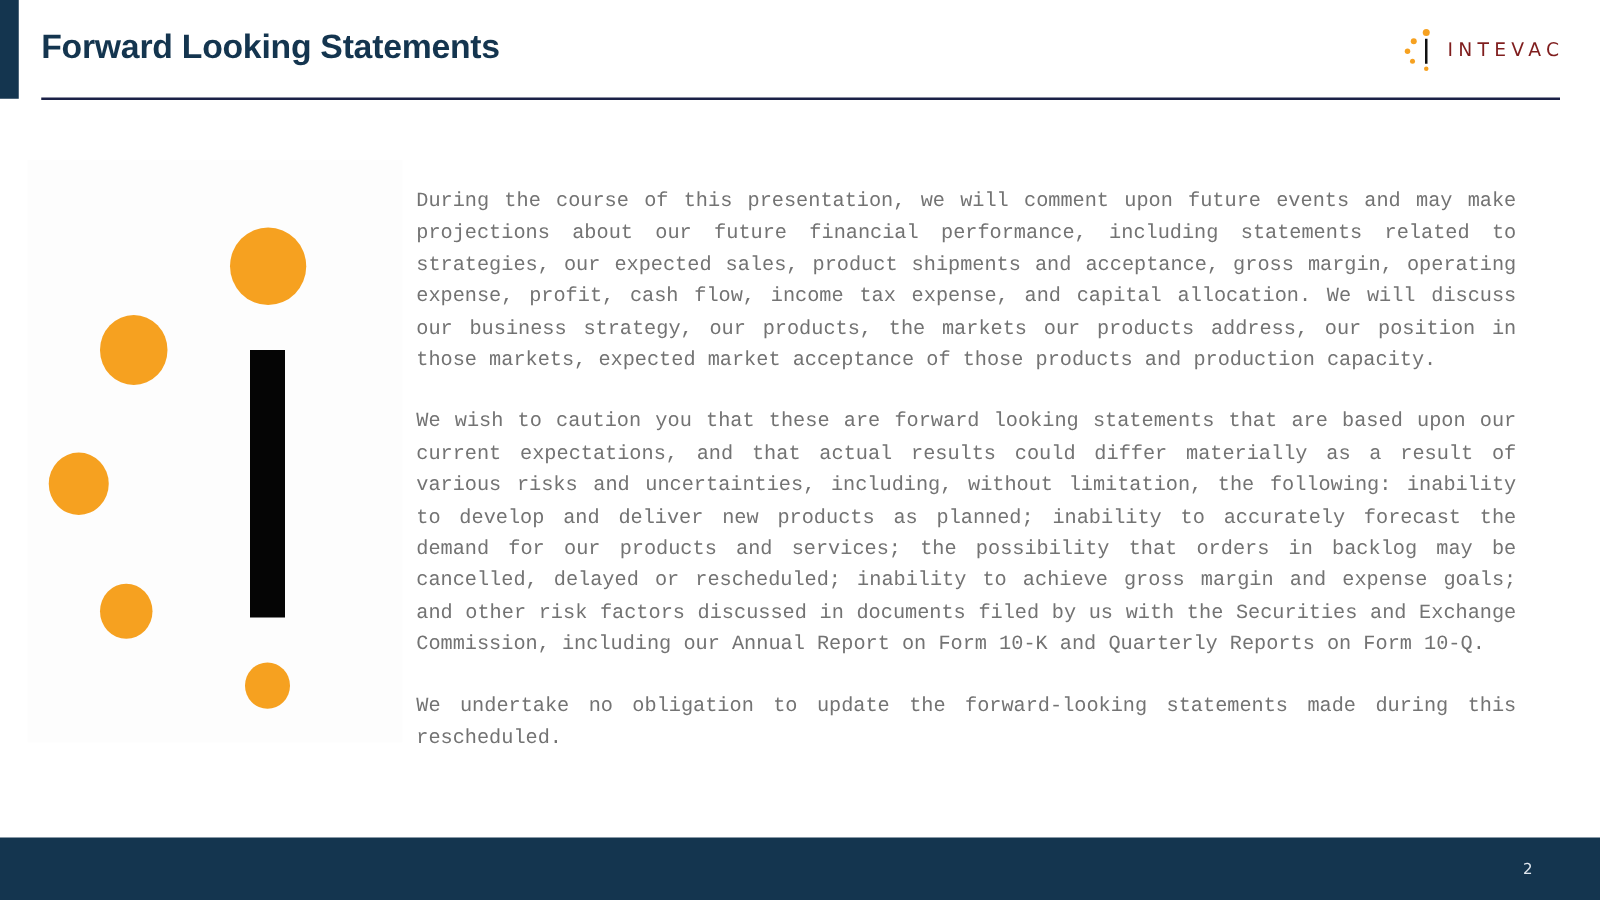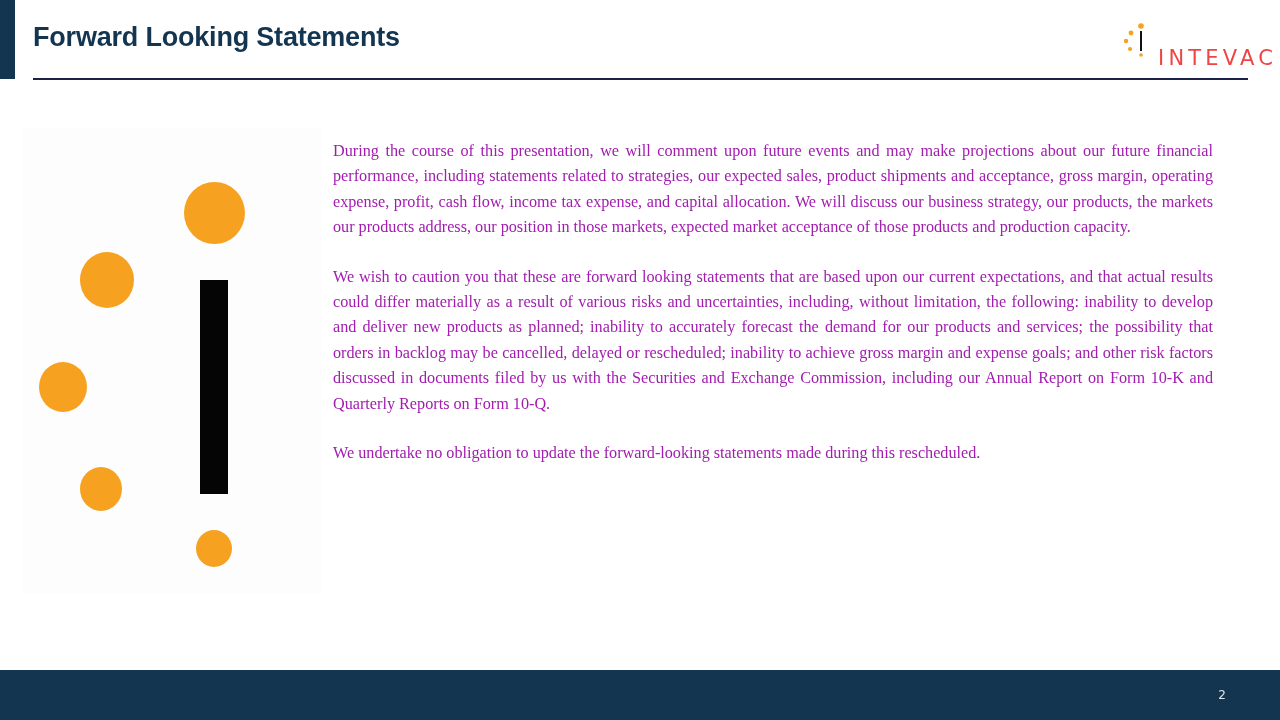--- a/index.html
+++ b/index.html
@@ -2,25 +2,25 @@
 <html><head>
   <meta charset="utf-8">
   <style>
     * { margin: 0; padding: 0; box-sizing: border-box; }
     html, body { width: 1280px; height: 720px; overflow: hidden; background: #ffffff; }
     body { position: relative; font-family: "DejaVu Sans", sans-serif; }
     .accent-bar { position: absolute; left: 0; top: 0; width: 15px; height: 79px; background: #14354f; }
     .title { position: absolute; left: 33px; top: 22px; font-family: Liberation Sans, sans-serif; font-weight: bold; font-size: 27px; color: #14354f; letter-spacing: -0.2px; }
     .divider { position: absolute; left: 33px; top: 78px; width: 1215px; height: 2px; background: #1b2147; }
     .logo { position: absolute; left: 1120px; top: 22px; width: 130px; height: 38px; }
-    .logo-text { position: absolute; left: 1158px; top: 46px; font-family: "DejaVu Sans", sans-serif; font-size: 21px; letter-spacing: 4.2px; color: #ef4444; }
+    .logo-text { position: absolute; left: 1158px; top: 31px; font-family: "DejaVu Sans", sans-serif; font-size: 15px; letter-spacing: 4.2px; color: #7f1d1d; }
     .graphic { position: absolute; left: 22px; top: 128px; width: 300px; height: 466px; background: #fdfdfd; }
     .dot { position: absolute; border-radius: 50%; background: #f6a120; }
     .bar { position: absolute; background: #050505; }
-    .content { position: absolute; left: 333px; top: 139px; width: 880px; font-family: Liberation Serif, serif; font-size: 16.2px; line-height: 25.4px; color: #a21caf; text-align: justify; }
+    .content { position: absolute; left: 333px; top: 149px; width: 880px; font-family: Liberation Mono, monospace; font-size: 16.2px; line-height: 25.4px; color: #737373; text-align: justify; }
     .content p { margin-bottom: 24px; }
     .footer { position: absolute; left: 0; top: 670px; width: 1280px; height: 50px; background: #14354f; }
     .page-number { position: absolute; right: 54px; top: 18px; font-family: "DejaVu Sans", sans-serif; font-size: 12px; color: #dfe6ee; }
   </style>
 </head>
 <body>
 
 <div class="accent-bar"></div>
 <h1 class="title">Forward Looking Statements</h1>
 <div class="divider"></div>

